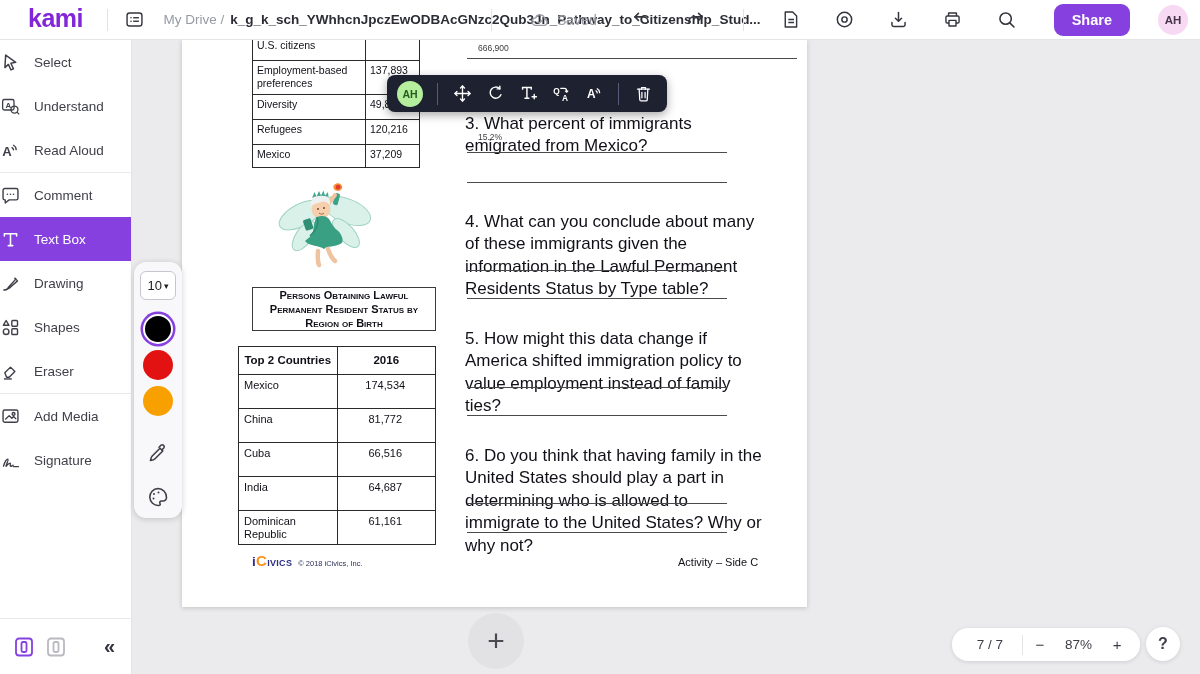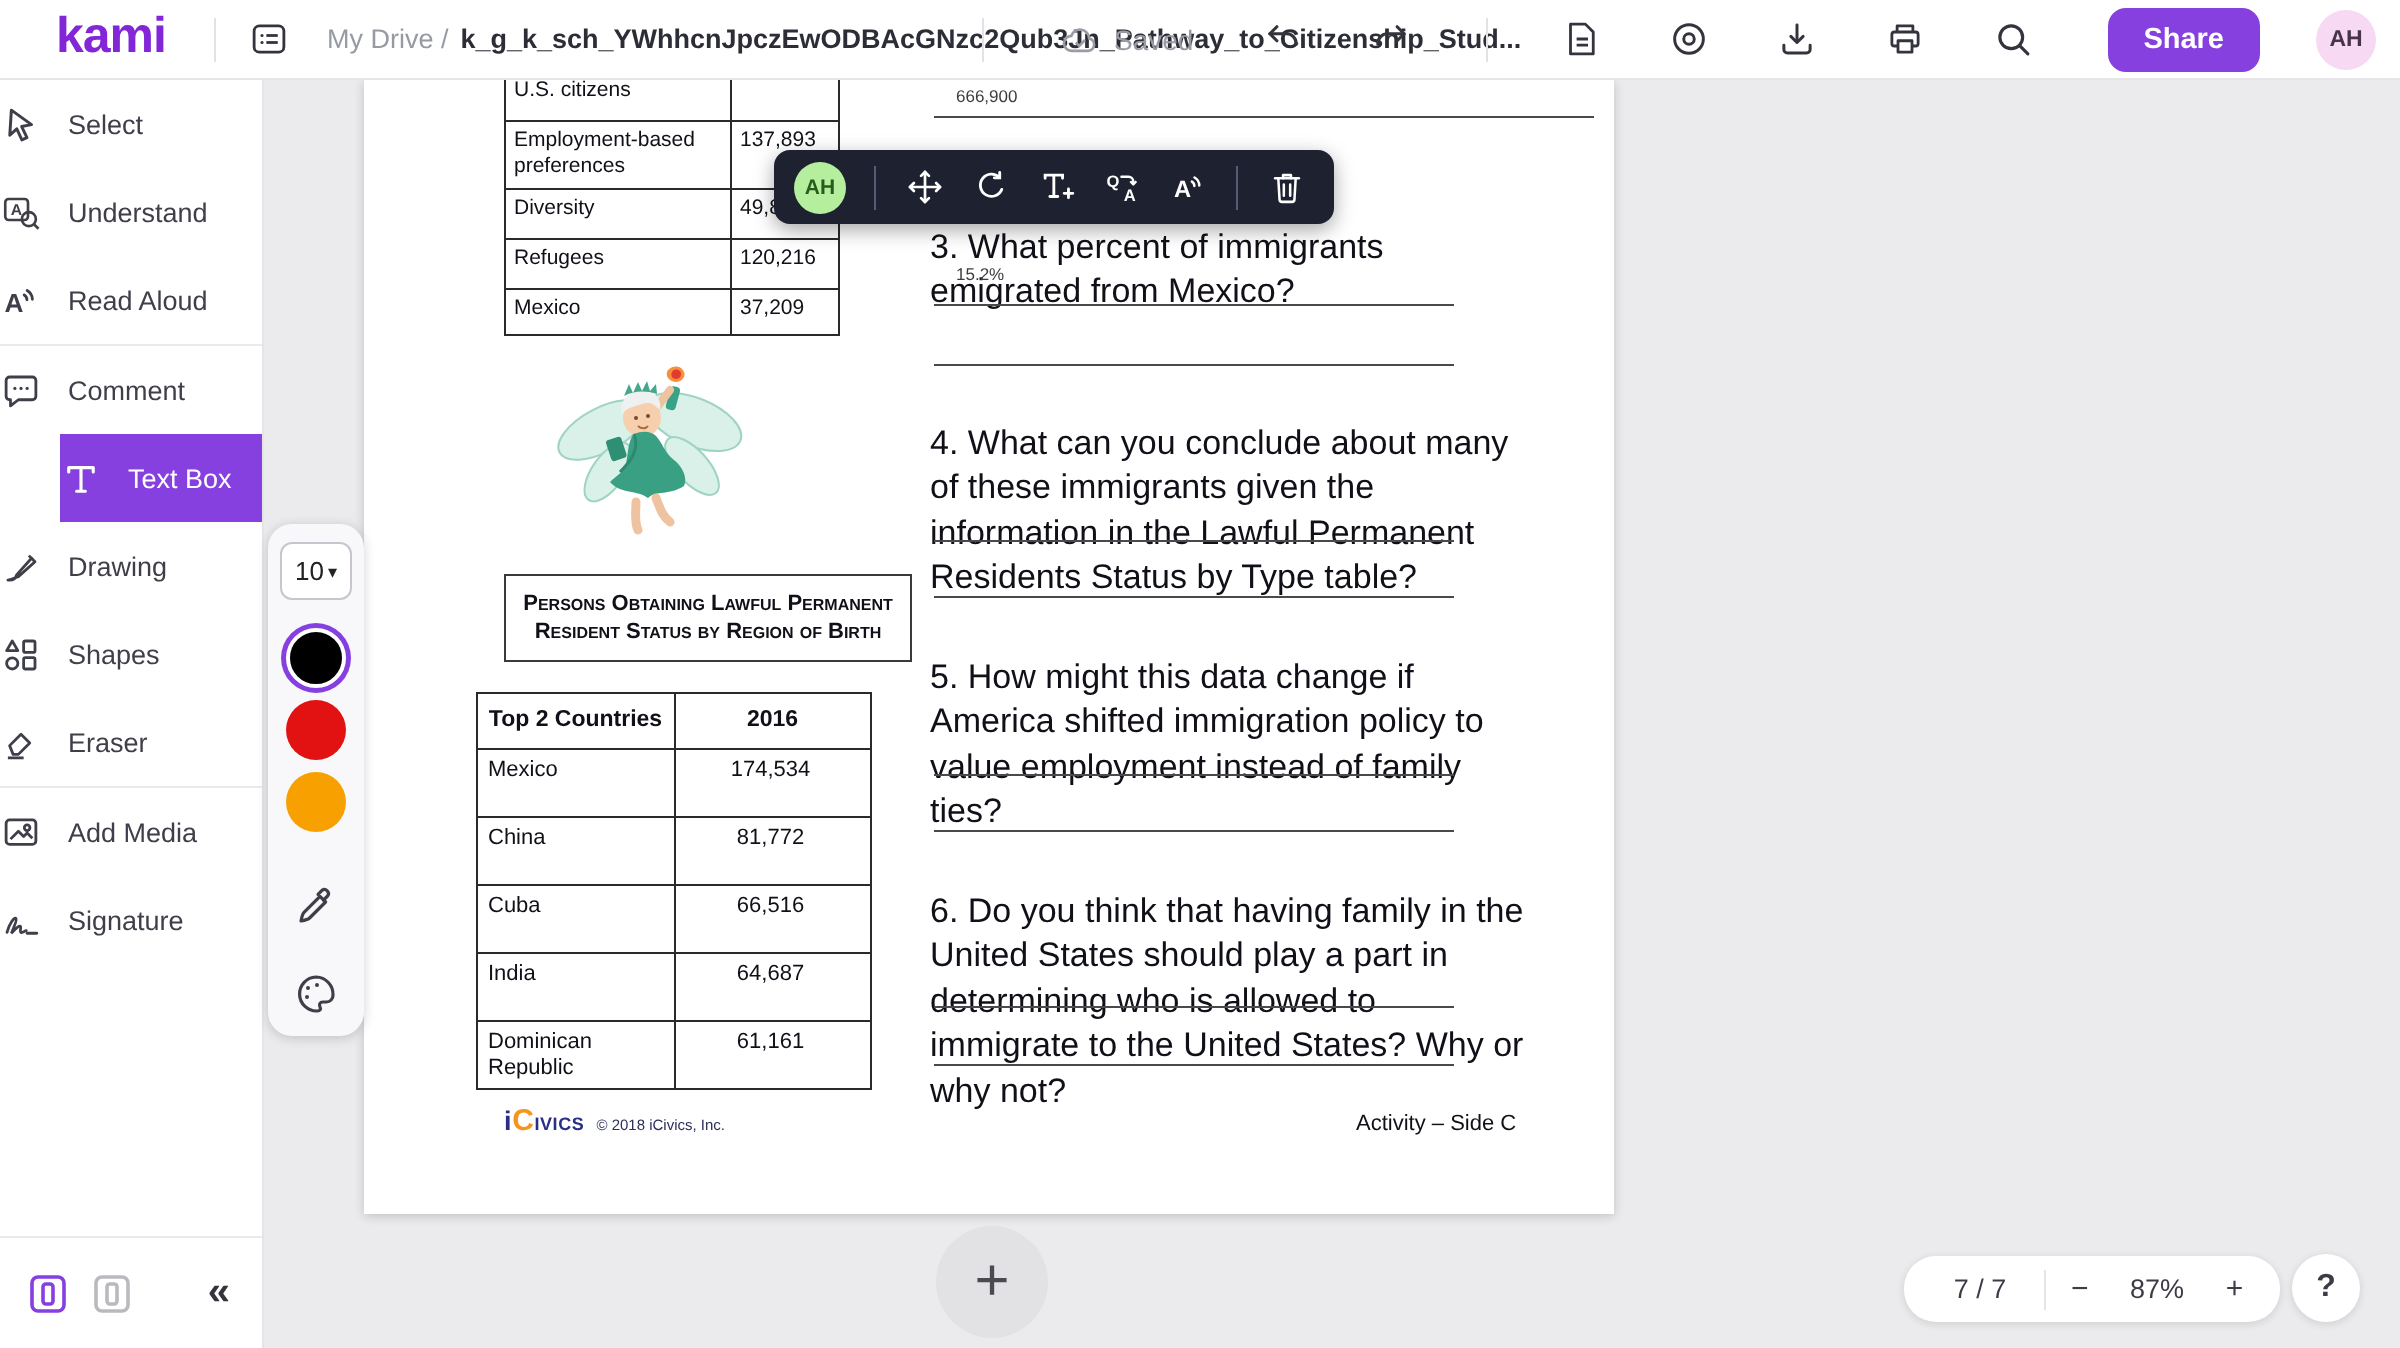--- a/index.html
+++ b/index.html
@@ -27,21 +27,21 @@
                border-radius:9px; padding:8px 18px; margin:0 8px 0 10px; cursor:pointer; }
   .avatar-top { width:30px; height:30px; border-radius:50%; background:#f8d9f3; color:#46354a;
                 font-size:11.5px; font-weight:700; display:flex; align-items:center; justify-content:center; cursor:pointer; }
 
   
   .sidebar { position:absolute; left:0; top:40px; width:132px; height:634px; background:#fff;
              border-right:1px solid #e4e4e9; z-index:25; display:flex; flex-direction:column; }
   .side-item { height:44px; display:flex; align-items:center; gap:13px; 
                color:#3f3f49; font-size:13.5px; cursor:pointer; flex:0 0 auto; }
   .side-item svg { width:21px; height:21px; flex:0 0 auto; }
-  .side-item.active { background:#8640e0; color:#fff;margin-left:30px; }
+  .side-item.active { background:#8640e0; color:#fff; }
   .hdiv { height:1px; background:#e9e9ee; flex:0 0 auto; }
   .side-bottom { margin-top:auto; border-top:1px solid #e9e9ee; height:56px; display:flex;
                  align-items:center; padding:0 12px; gap:8px; }
   .pv-icon { width:24px; height:24px; cursor:pointer; }
   .collapse { margin-left:auto; font-size:20px; color:#33343d; cursor:pointer; font-weight:600; padding-right:4px; }
 
   
   .toolpanel { position:absolute; left:134px; top:262px; width:48px; height:256px; background:#f8f8fa;
                border-radius:12px; box-shadow:0 1px 6px rgba(0,0,0,.18); z-index:26;
                display:flex; flex-direction:column; align-items:center; padding-top:9px; }
@@ -67,21 +67,21 @@
   .doc-table { border-collapse:collapse; table-layout:fixed; position:absolute; background:#fff; }
   .doc-table td, .doc-table th { border:1px solid #2a2a2a; font-size:10.5px; vertical-align:top; padding:3px 4px; line-height:1.2; }
   #type-table { left:70px; top:-22px; width:168px; }
   #type-table td:first-child { width:113px; }
   #countries-table { left:56px; top:306px; width:198px; }
   #countries-table th { font-size:11.5px; font-weight:700; text-align:center; height:28px; vertical-align:middle; }
   #countries-table td:first-child { width:138px; }
   #countries-table td { height:34px; font-size:11px; padding:4px 0 0 5px; }
   #countries-table td.num { text-align:center; padding:4px 2px 0 0; }
 
-  .header-box { position:absolute; left:70px; top:247px; width:204px; height:44px; border:1.5px solid #3a3a3a;
+  .header-box { position:absolute; left:70px; top:247px; width:184px; height:44px; border:1.5px solid #3a3a3a;
                 display:flex; align-items:center; justify-content:center; text-align:center;
                 font-variant:small-caps; font-weight:700; font-size:11px; line-height:1.3; padding:2px 6px; }
 
   .fairy { position:absolute; left:86px; top:141px; }
 
   .q-text { position:absolute; left:283px; width:302px; font-size:17px; line-height:1.32; }
   .ans-line { position:absolute; border-bottom:1px solid #4a4a4a; height:1px; }
   .hand { position:absolute; font-size:8.5px; color:#3c3c3c; }
 
   .footer-logo { position:absolute; left:70px; top:512px; font-size:13.5px; font-weight:800;

